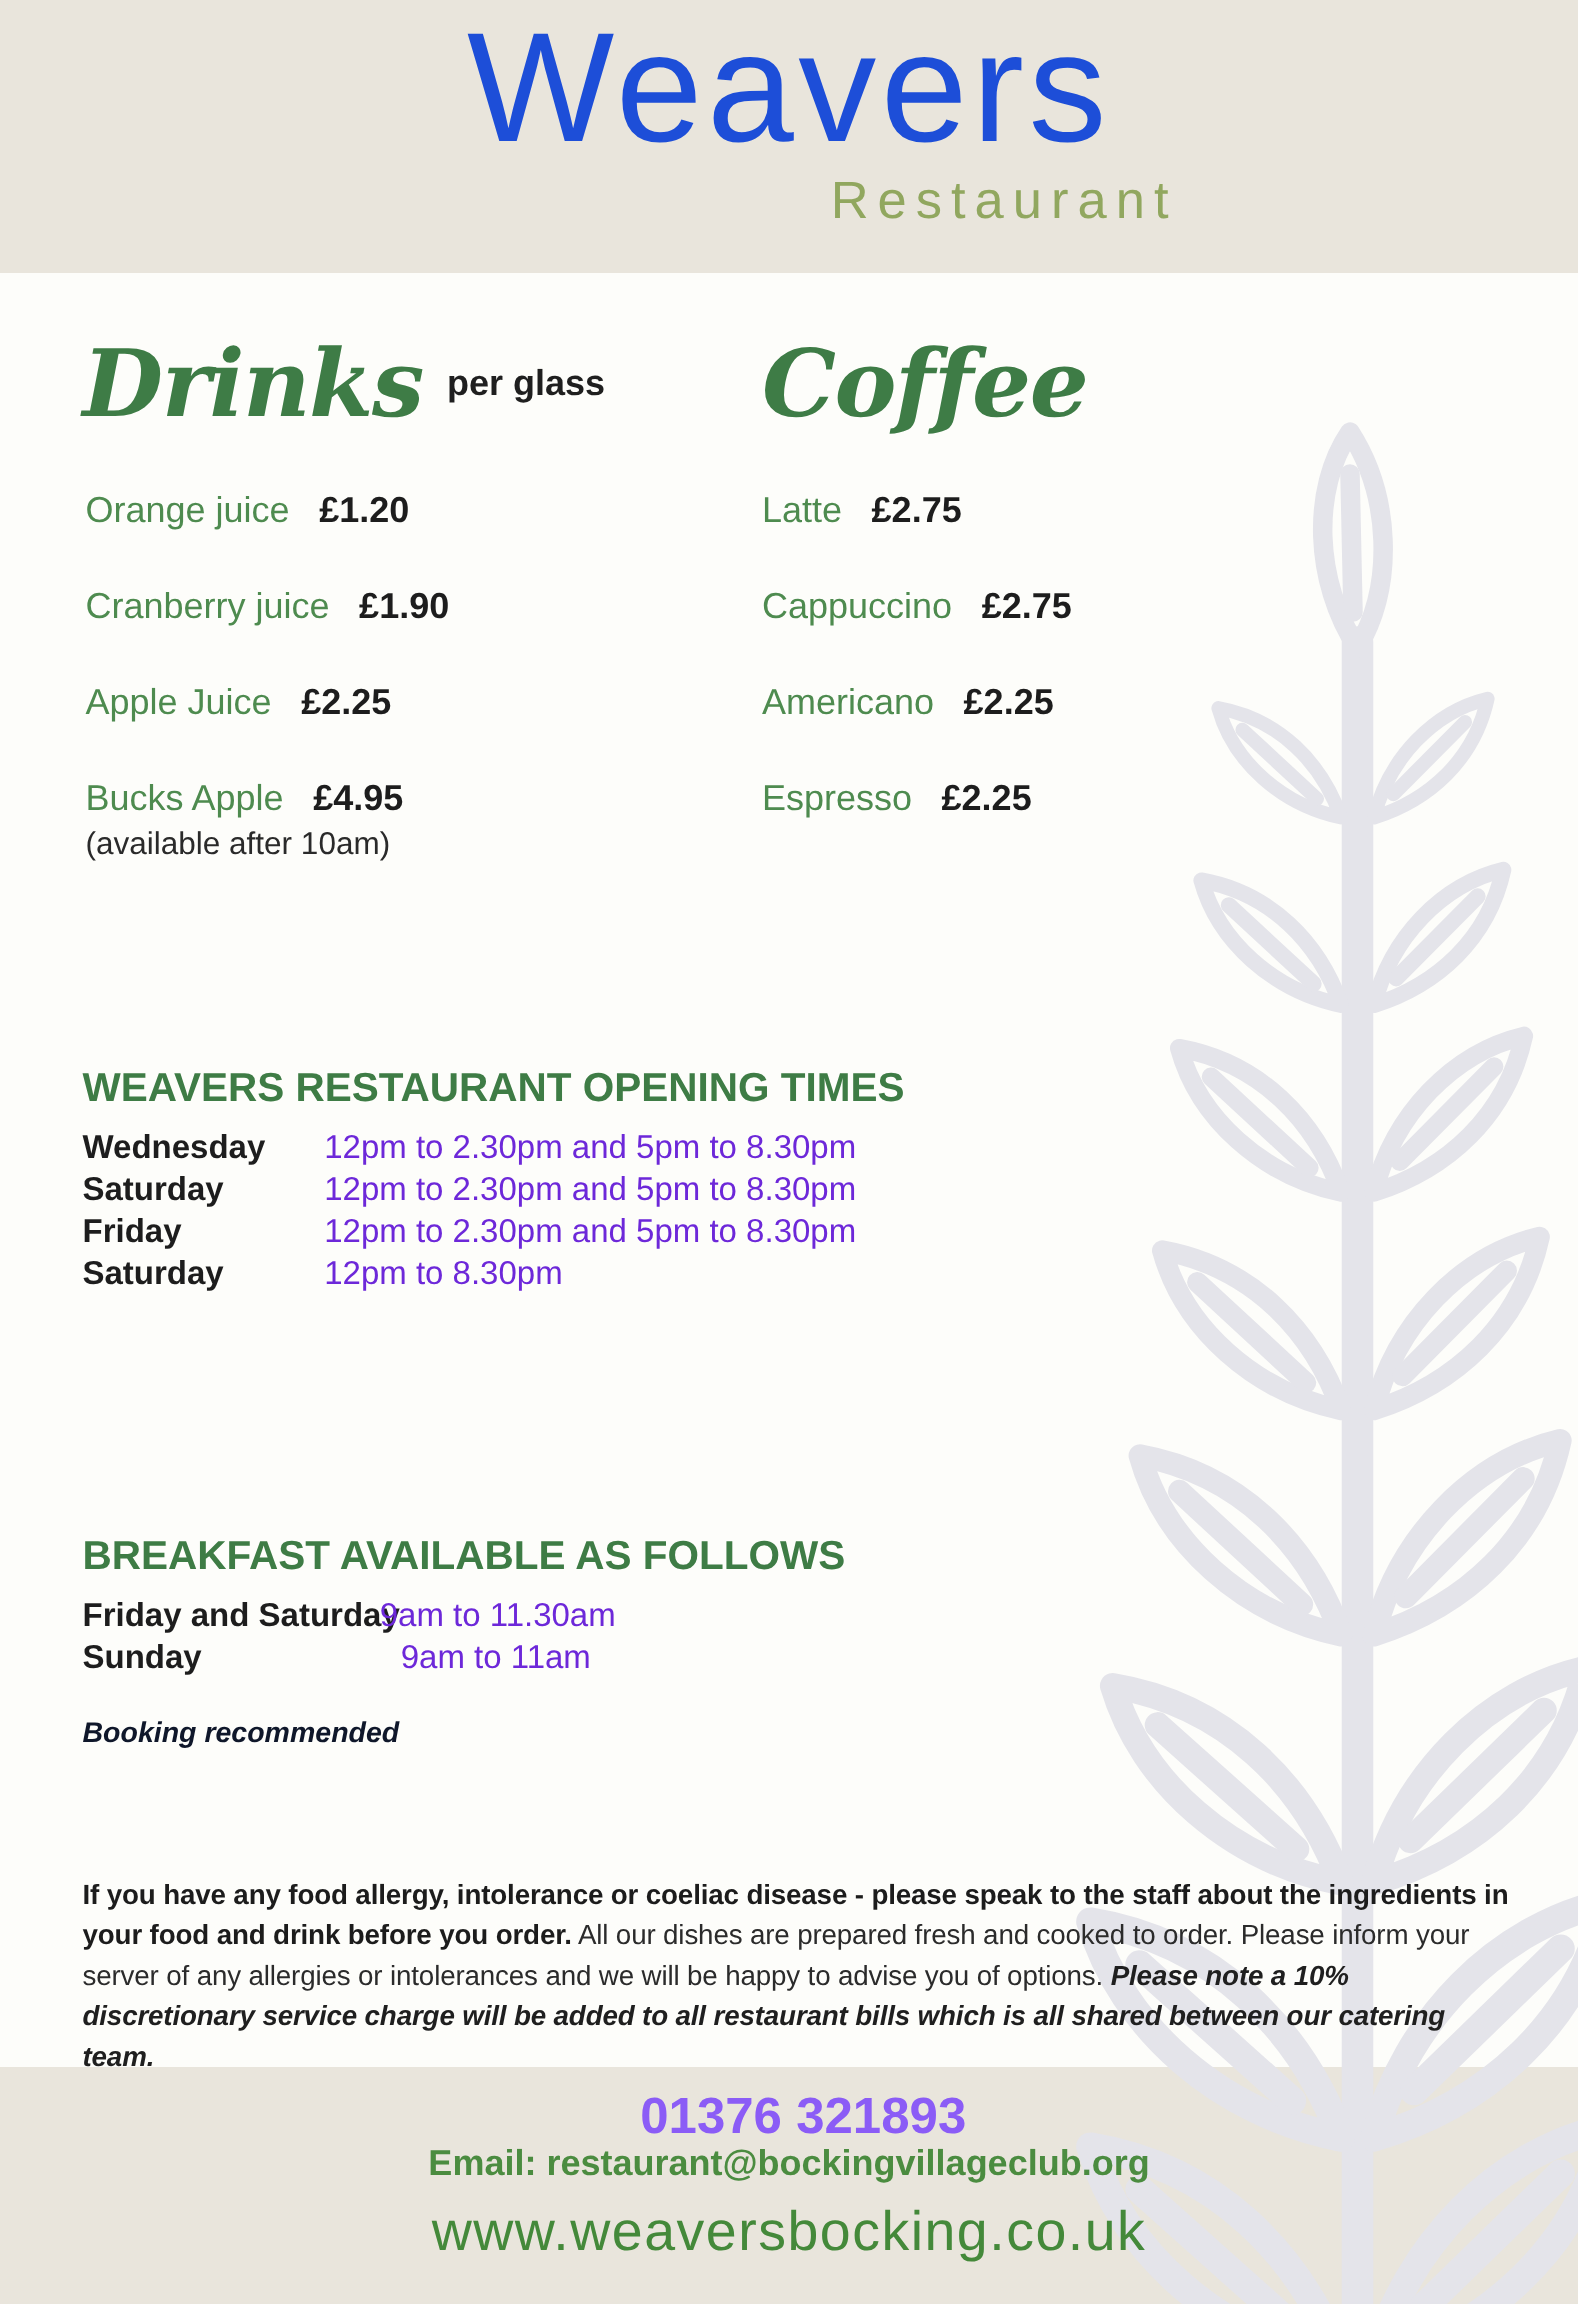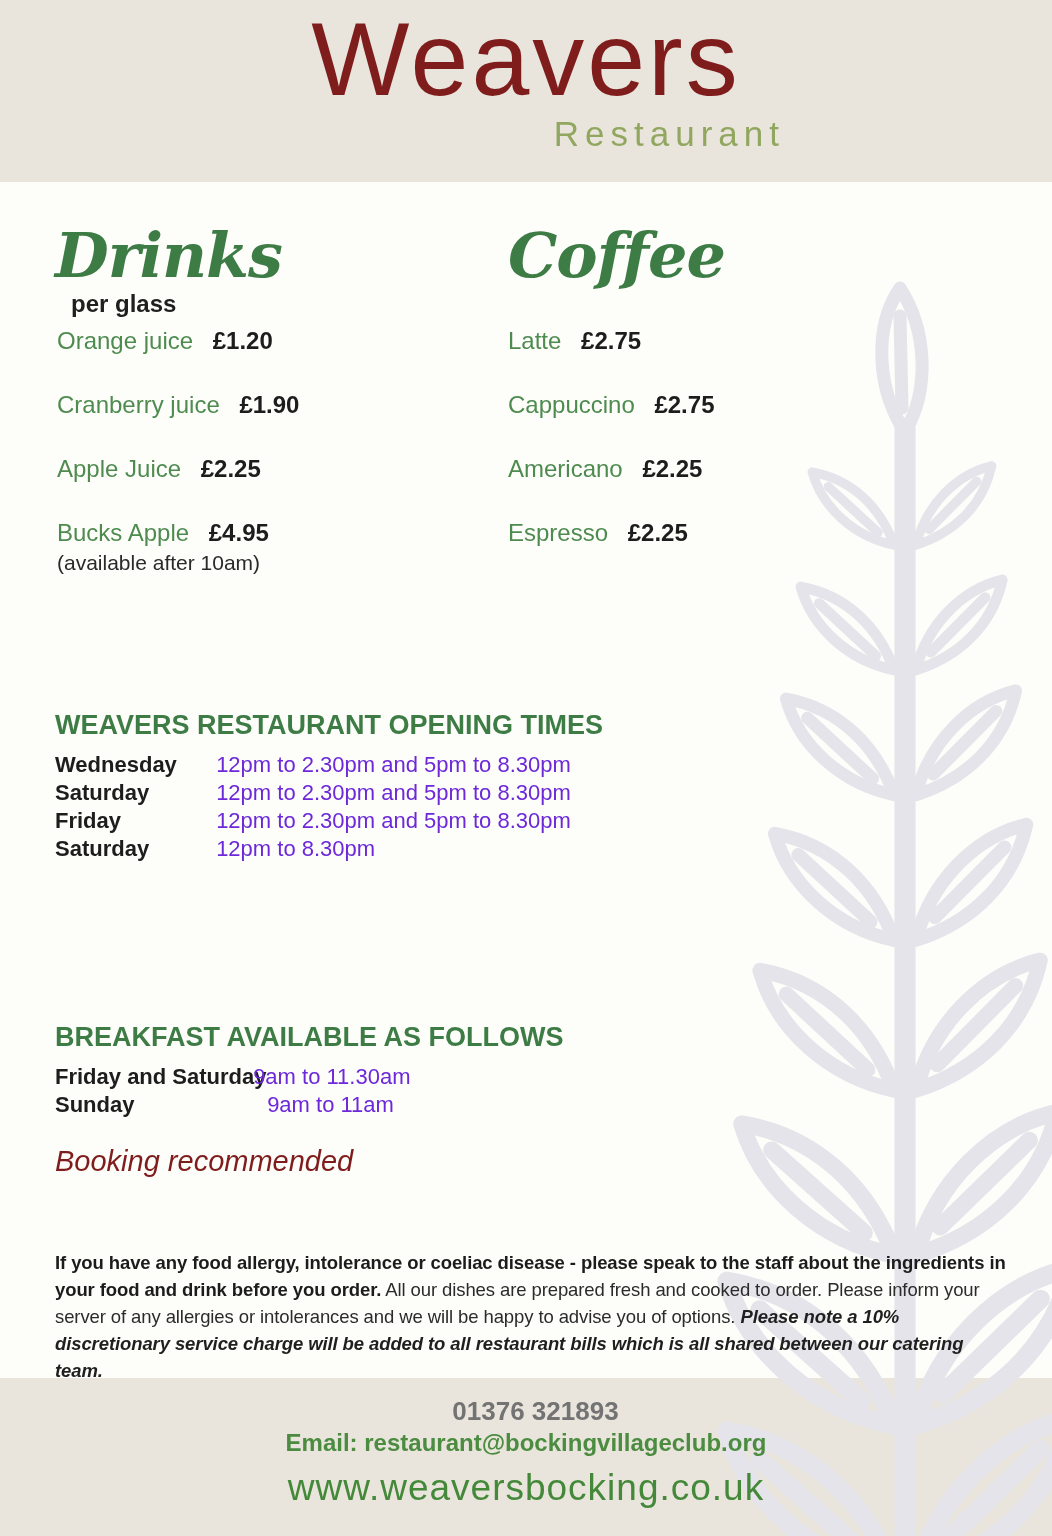--- a/index.html
+++ b/index.html
@@ -21,29 +21,29 @@
 
   
   .watermark { position: absolute; left: 780px; top: 280px; width: 272px; height: 1256px; z-index: 1; overflow: visible; }
 
   .content { position: absolute; inset: 0; z-index: 2; }
 
   
   .logo-wrap { position: absolute; top: 0; left: calc(50% - 265px); width: 530px; text-align: center; }
   .logo {
     font-size: 104px; line-height: 1.02; font-weight: 200;
-    letter-spacing: 3px; color: #7f1d1d; margin-top: 6px;
+    letter-spacing: 3px; color: #1d4ed8; margin-top: 6px;
   }
   .logo-sub {
     text-align: right; padding-right: 6px; margin-top: 2px;
     font-size: 35px; font-weight: 300; letter-spacing: 6px; color: #91a75f;
   }
 
   
-  .menu-head { position: absolute; display: flex; align-items: flex-start; flex-direction: column; }
+  .menu-head { position: absolute; display: flex; align-items: center; }
   .script {
     font-family: "DejaVu Serif", serif; font-style: italic; font-weight: bold;
     font-size: 62px; line-height: 1.1; color: #3e7c46; letter-spacing: -1px;
   }
   .unit-note { font-size: 24px; font-weight: bold; color: #1f1f1f; margin-left: 16px; }
 
   
   .menu-list { position: absolute; }
   .menu-item { margin-bottom: 34px; line-height: 30px; font-size: 24px; white-space: nowrap; }
   .item-name { color: #4e8b4f; font-weight: normal; }
@@ -53,34 +53,34 @@
   
   .info-section { position: absolute; }
   .section-heading { font-size: 27px; font-weight: bold; color: #3e7c45; letter-spacing: 0px; margin-bottom: 10px; }
   .hours-row { font-size: 22px; line-height: 28px; white-space: nowrap; }
   .hours-row .day { display: inline-block; font-weight: bold; color: #1d1d1d; }
   .opening .day { width: 155px; }
   .breakfast .day { width: 192px; }
   .hours-row .hours { color: #6d28d9; text-align: center; }
   .hours-indent { padding-left: 14px; }
   .booking-note {
-    margin-top: 26px; font-size: 29px; font-weight: normal; font-style: italic; color: #7f1d1d;
+    margin-top: 26px; font-size: 19px; font-weight: bold; font-style: italic; color: #0f172a;
   }
 
   
   .allergy {
     position: absolute; left: 55px; top: 1249px; width: 952px;
     font-size: 18.5px; line-height: 27px; color: #2b2b2b; letter-spacing: -0.1px;
   }
   .allergy strong { color: #1c1c1c; }
   .allergy .bold-italic { font-weight: bold; font-style: italic; color: #1f1f1f; }
 
   
   .footer-content { position: absolute; top: 1396px; left: 0; width: 100%; text-align: center; }
-  .footer-phone { font-size: 26px; line-height: 30px; font-weight: bold; color: #737373; padding-left: 19px; }
+  .footer-phone { font-size: 34px; line-height: 30px; font-weight: bold; color: #8b5cf6; padding-left: 19px; }
   .footer-email { font-size: 24px; line-height: 30px; font-weight: bold; color: #4b8c40; margin-top: 2px; }
   .footer-site { font-size: 37px; line-height: 44px; font-weight: normal; color: #44893a; margin-top: 8px; letter-spacing: 1px; }
 </style>
 </head>
 <body>
 
 <div class="page">
 
   <div class="band top"></div>
   <div class="band bottom"></div>

